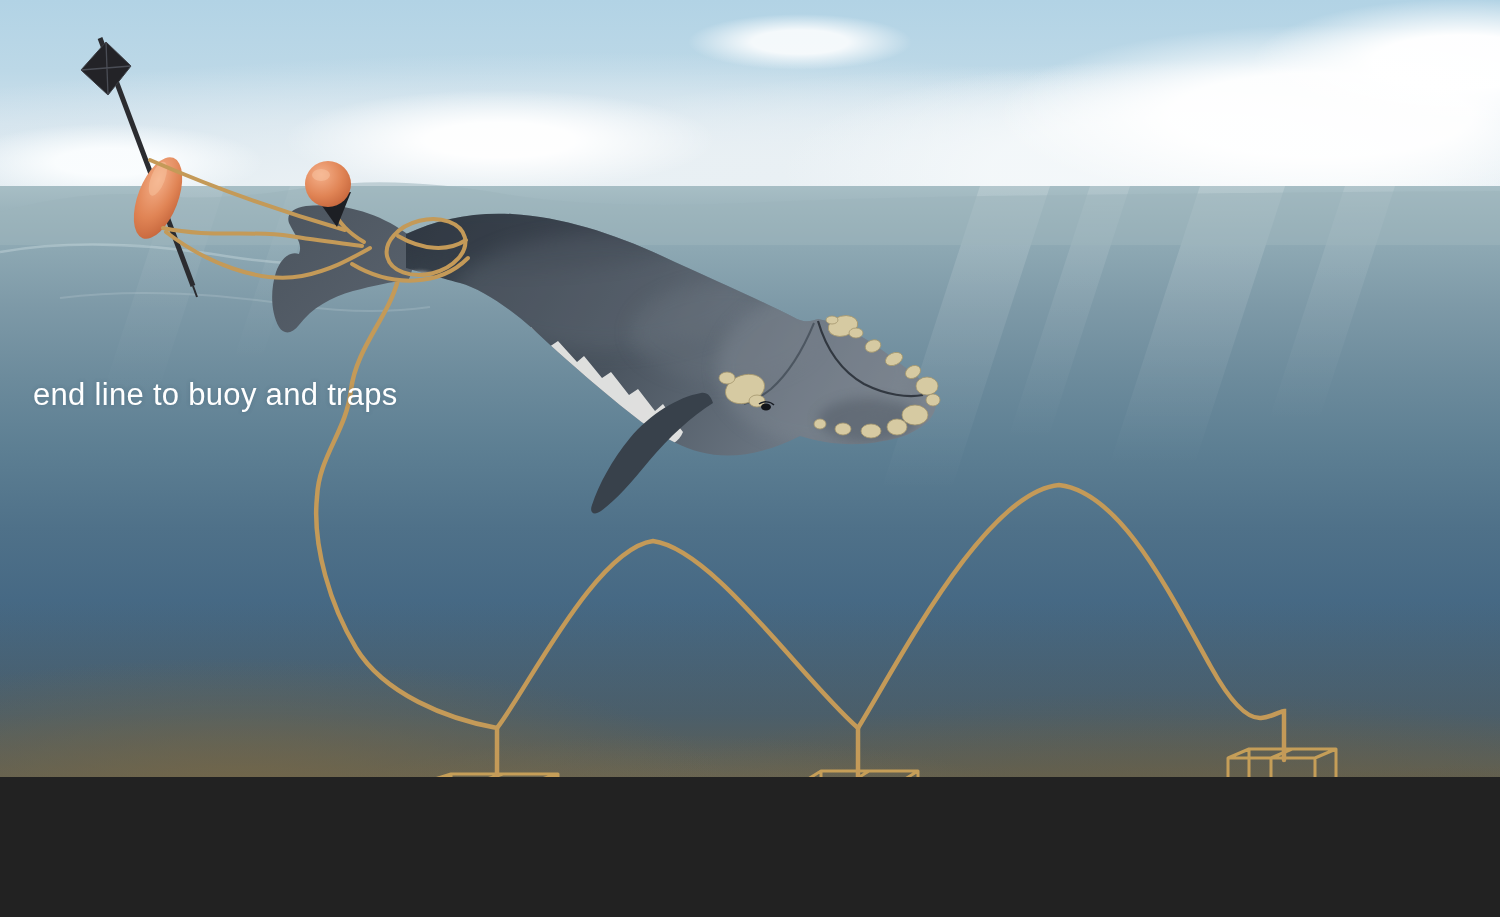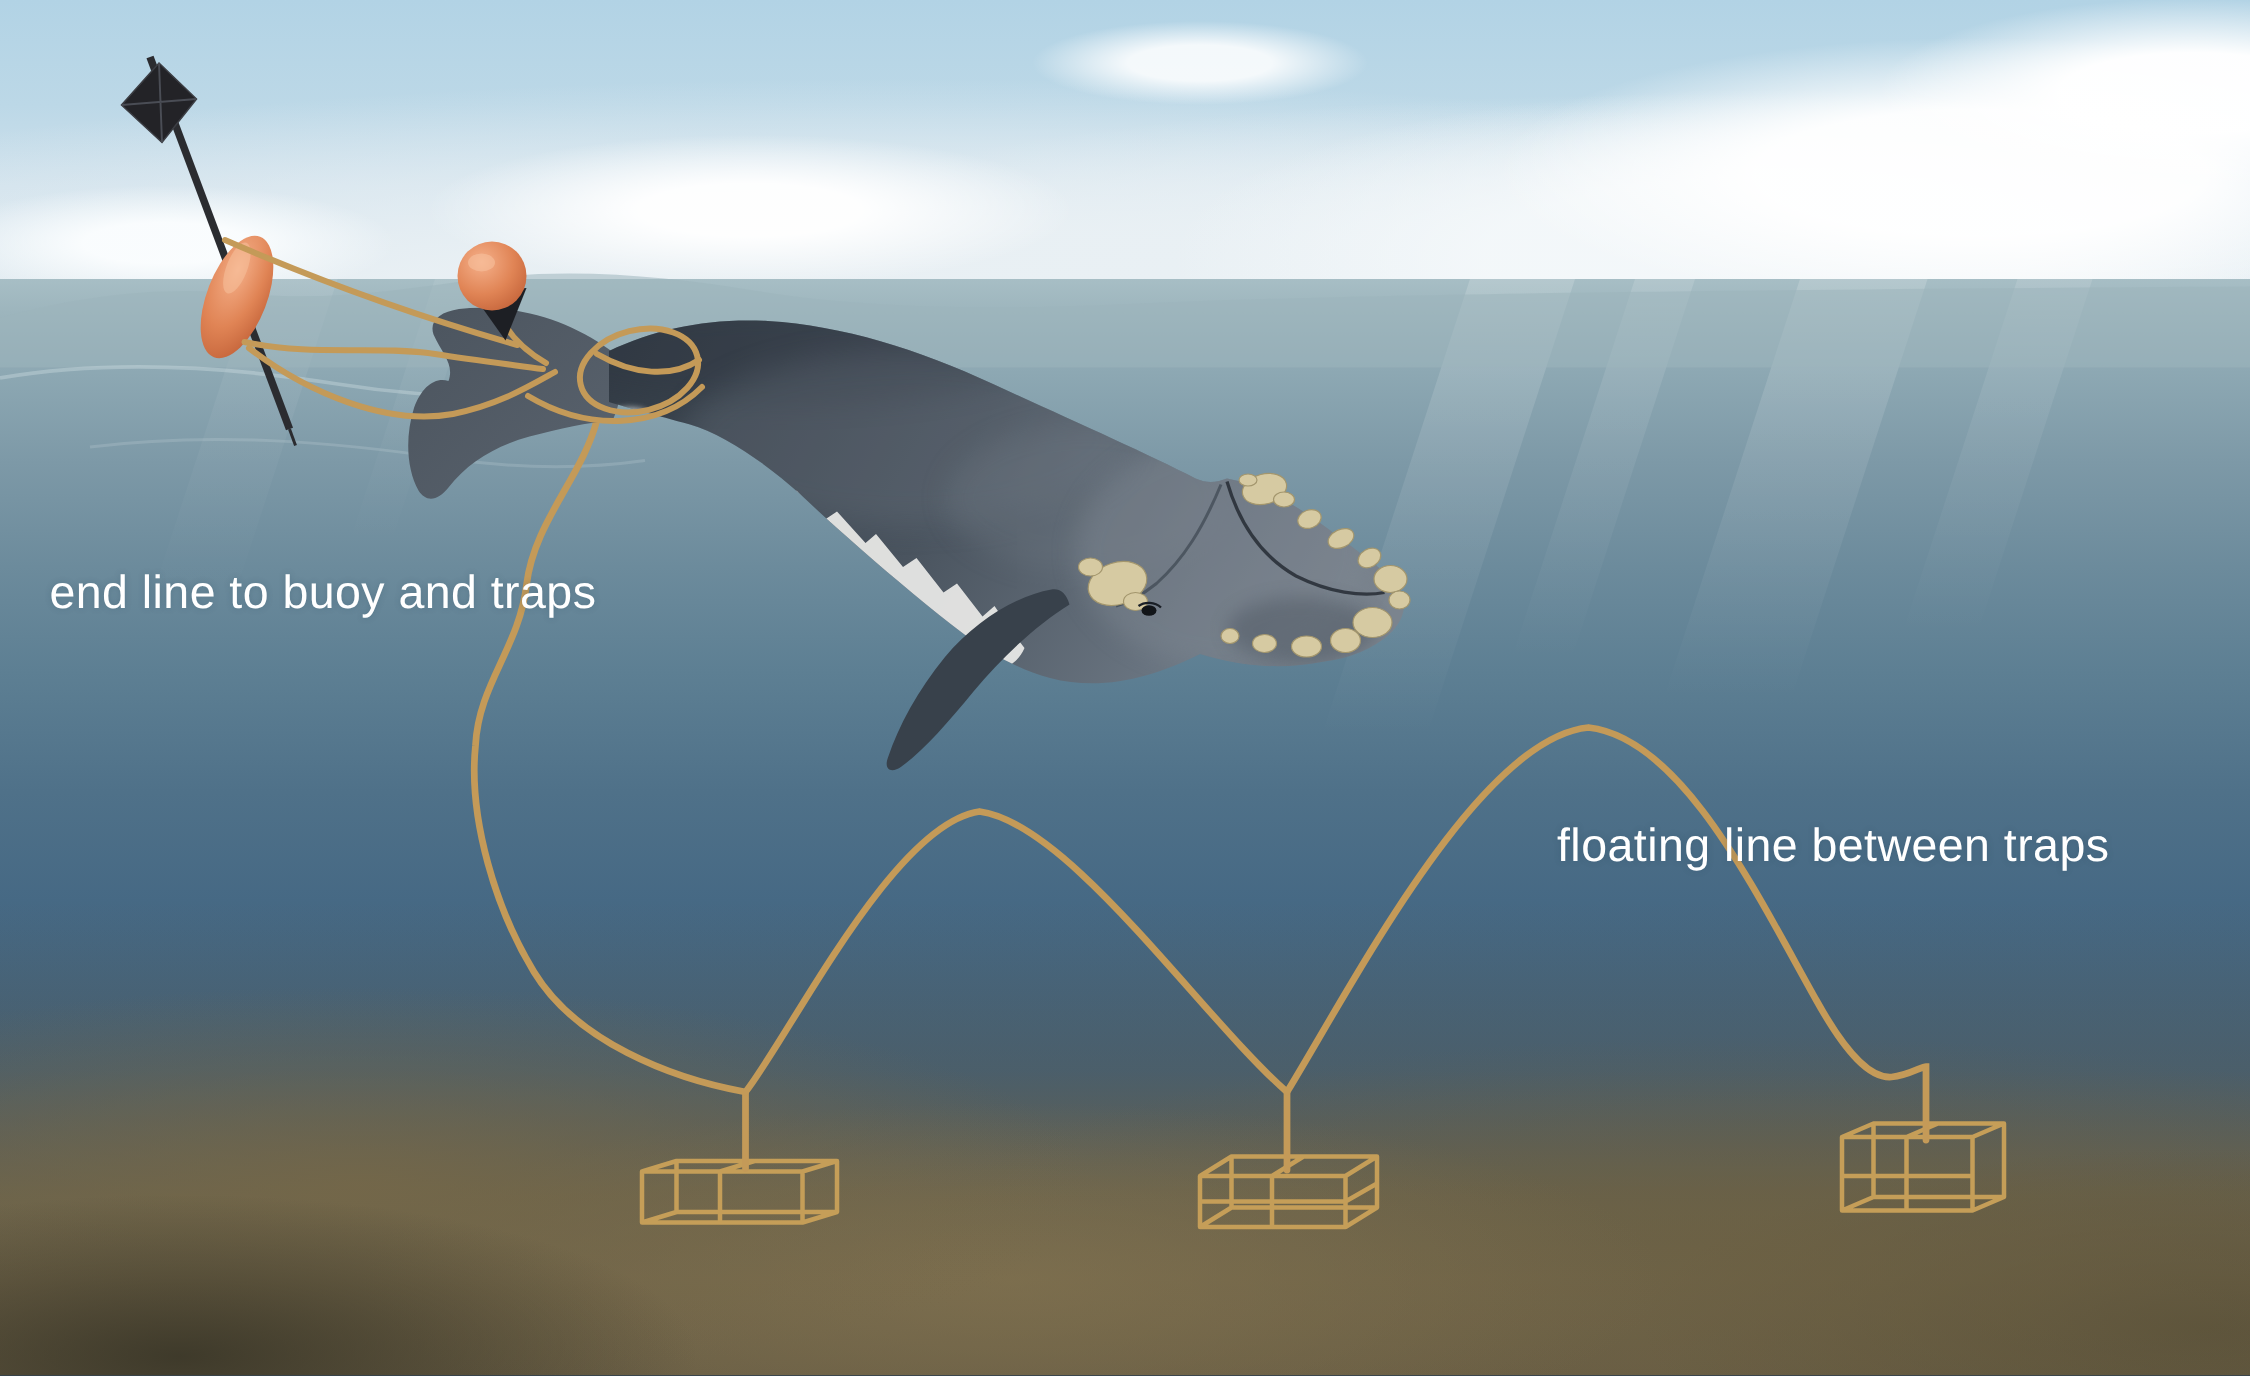--- a/index.html
+++ b/index.html
@@ -1,16 +1,16 @@
 <!DOCTYPE html>
 <html><head>
 <meta charset="utf-8">
 <style>
   html,body{margin:0;padding:0;background:#222;}
-  .stage{position:relative;width:1500px;height:917px;overflow:hidden;
+  .stage{position:relative;width:1500px;height:777px;overflow:hidden;
          font-family:"Liberation Sans",sans-serif;background:#44647f;}
   .sky{position:absolute;left:0;top:0;width:1500px;height:200px;
     background:
       radial-gradient(300px 70px at 500px 140px, rgba(255,255,255,.95) 25%, rgba(255,255,255,0) 72%),
       radial-gradient(220px 55px at 110px 162px, rgba(252,254,255,.9) 25%, rgba(252,254,255,0) 70%),
       radial-gradient(300px 90px at 1462px 62px, rgba(255,255,255,.98) 30%, rgba(255,255,255,0) 70%),
       radial-gradient(430px 120px at 1320px 115px, rgba(255,255,255,.95) 35%, rgba(255,255,255,0) 75%),
       radial-gradient(520px 150px at 1170px 172px, rgba(244,248,250,.9) 35%, rgba(244,248,250,0) 75%),
       radial-gradient(160px 40px at 800px 42px, rgba(255,255,255,.85) 30%, rgba(255,255,255,0) 70%),
       radial-gradient(1250px 210px at 40% 108%, rgba(233,240,244,.95) 30%, rgba(233,240,244,0) 78%),
@@ -188,14 +188,13 @@
     </g>
 
     <g>
       <path d="M315 196 L351 192 L337 227 Z" fill="#1d1f24"></path>
       <circle cx="328" cy="184" r="23" fill="url(#gradBuoy)"></circle>
       <ellipse cx="321" cy="175" rx="9" ry="6" fill="#f7c3a0" opacity="0.55"></ellipse>
     </g>
   </svg>
 
   <div class="label" style="left:33px;top:377px;">end line to buoy and traps</div>
-  <div class="label" style="left:1038px;top:546px;">floating line between traps</div>
 </div>
 
 </body></html>

